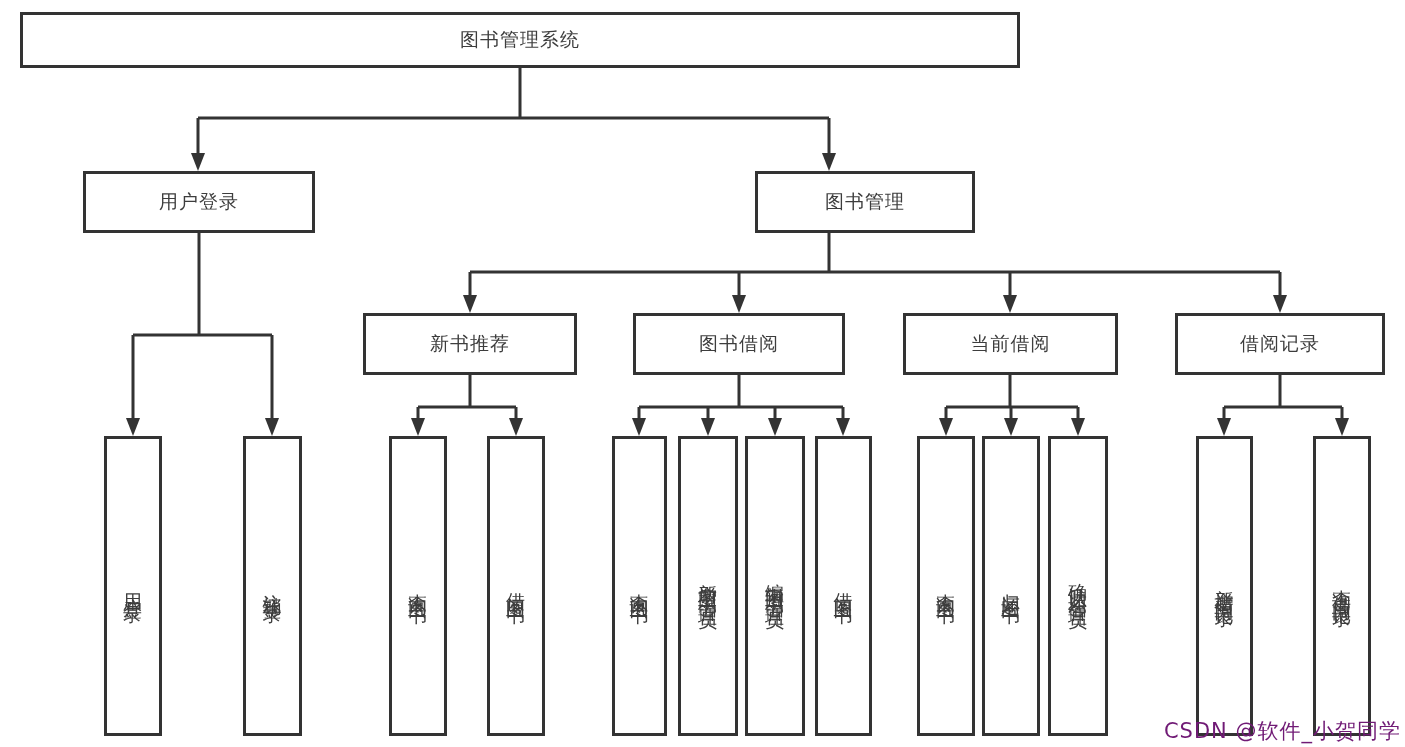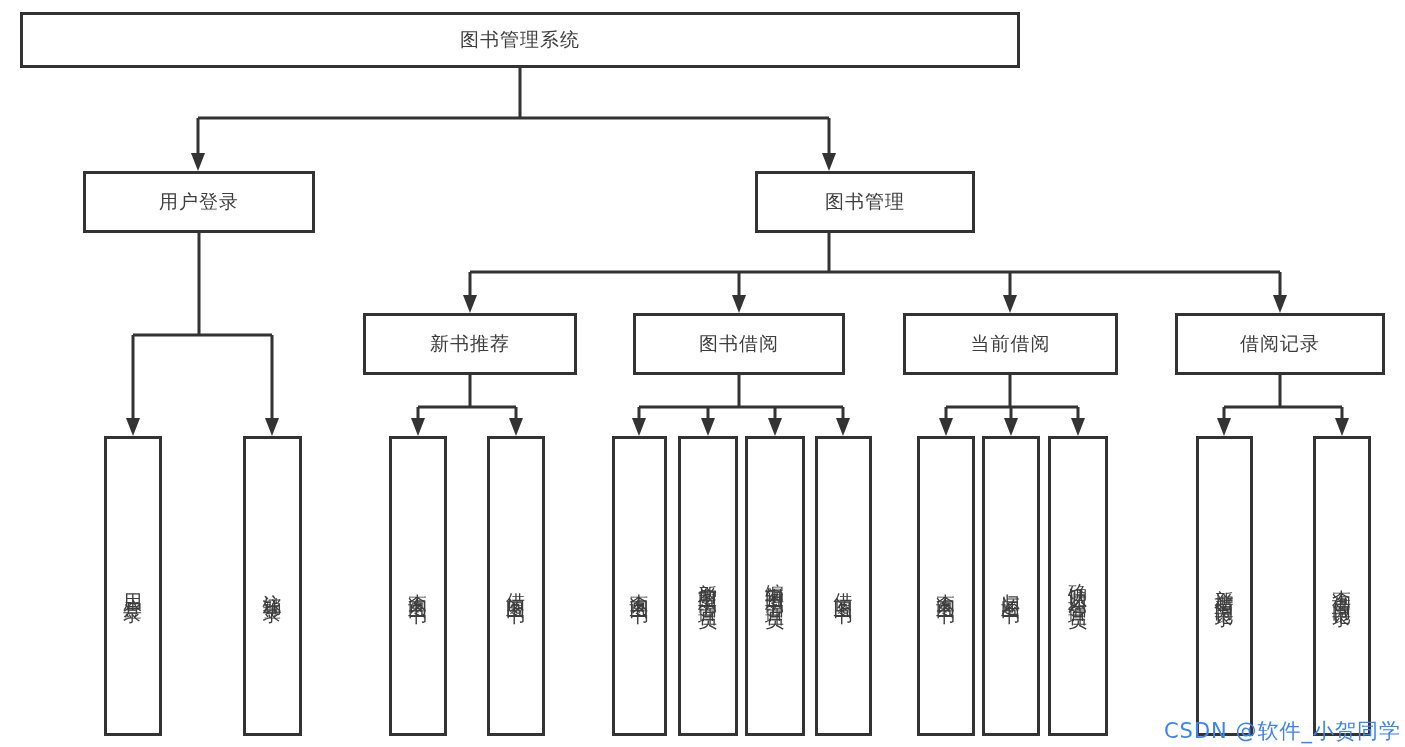--- a/index.html
+++ b/index.html
@@ -41,21 +41,21 @@
     writing-mode: vertical-rl;
     text-orientation: mixed;
     letter-spacing: 4px;
     line-height: 1;
     white-space: nowrap;
   }
   .watermark {
     position: absolute;
     right: 4px;
     bottom: 2px;
-    color: #3b82f6;
+    color: #701a75;
     font-size: 21px;
     letter-spacing: 1px;
     z-index: 2;
     pointer-events: none;
   }
 </style>
 </head>
 <body>
 
 <div id="canvas">

